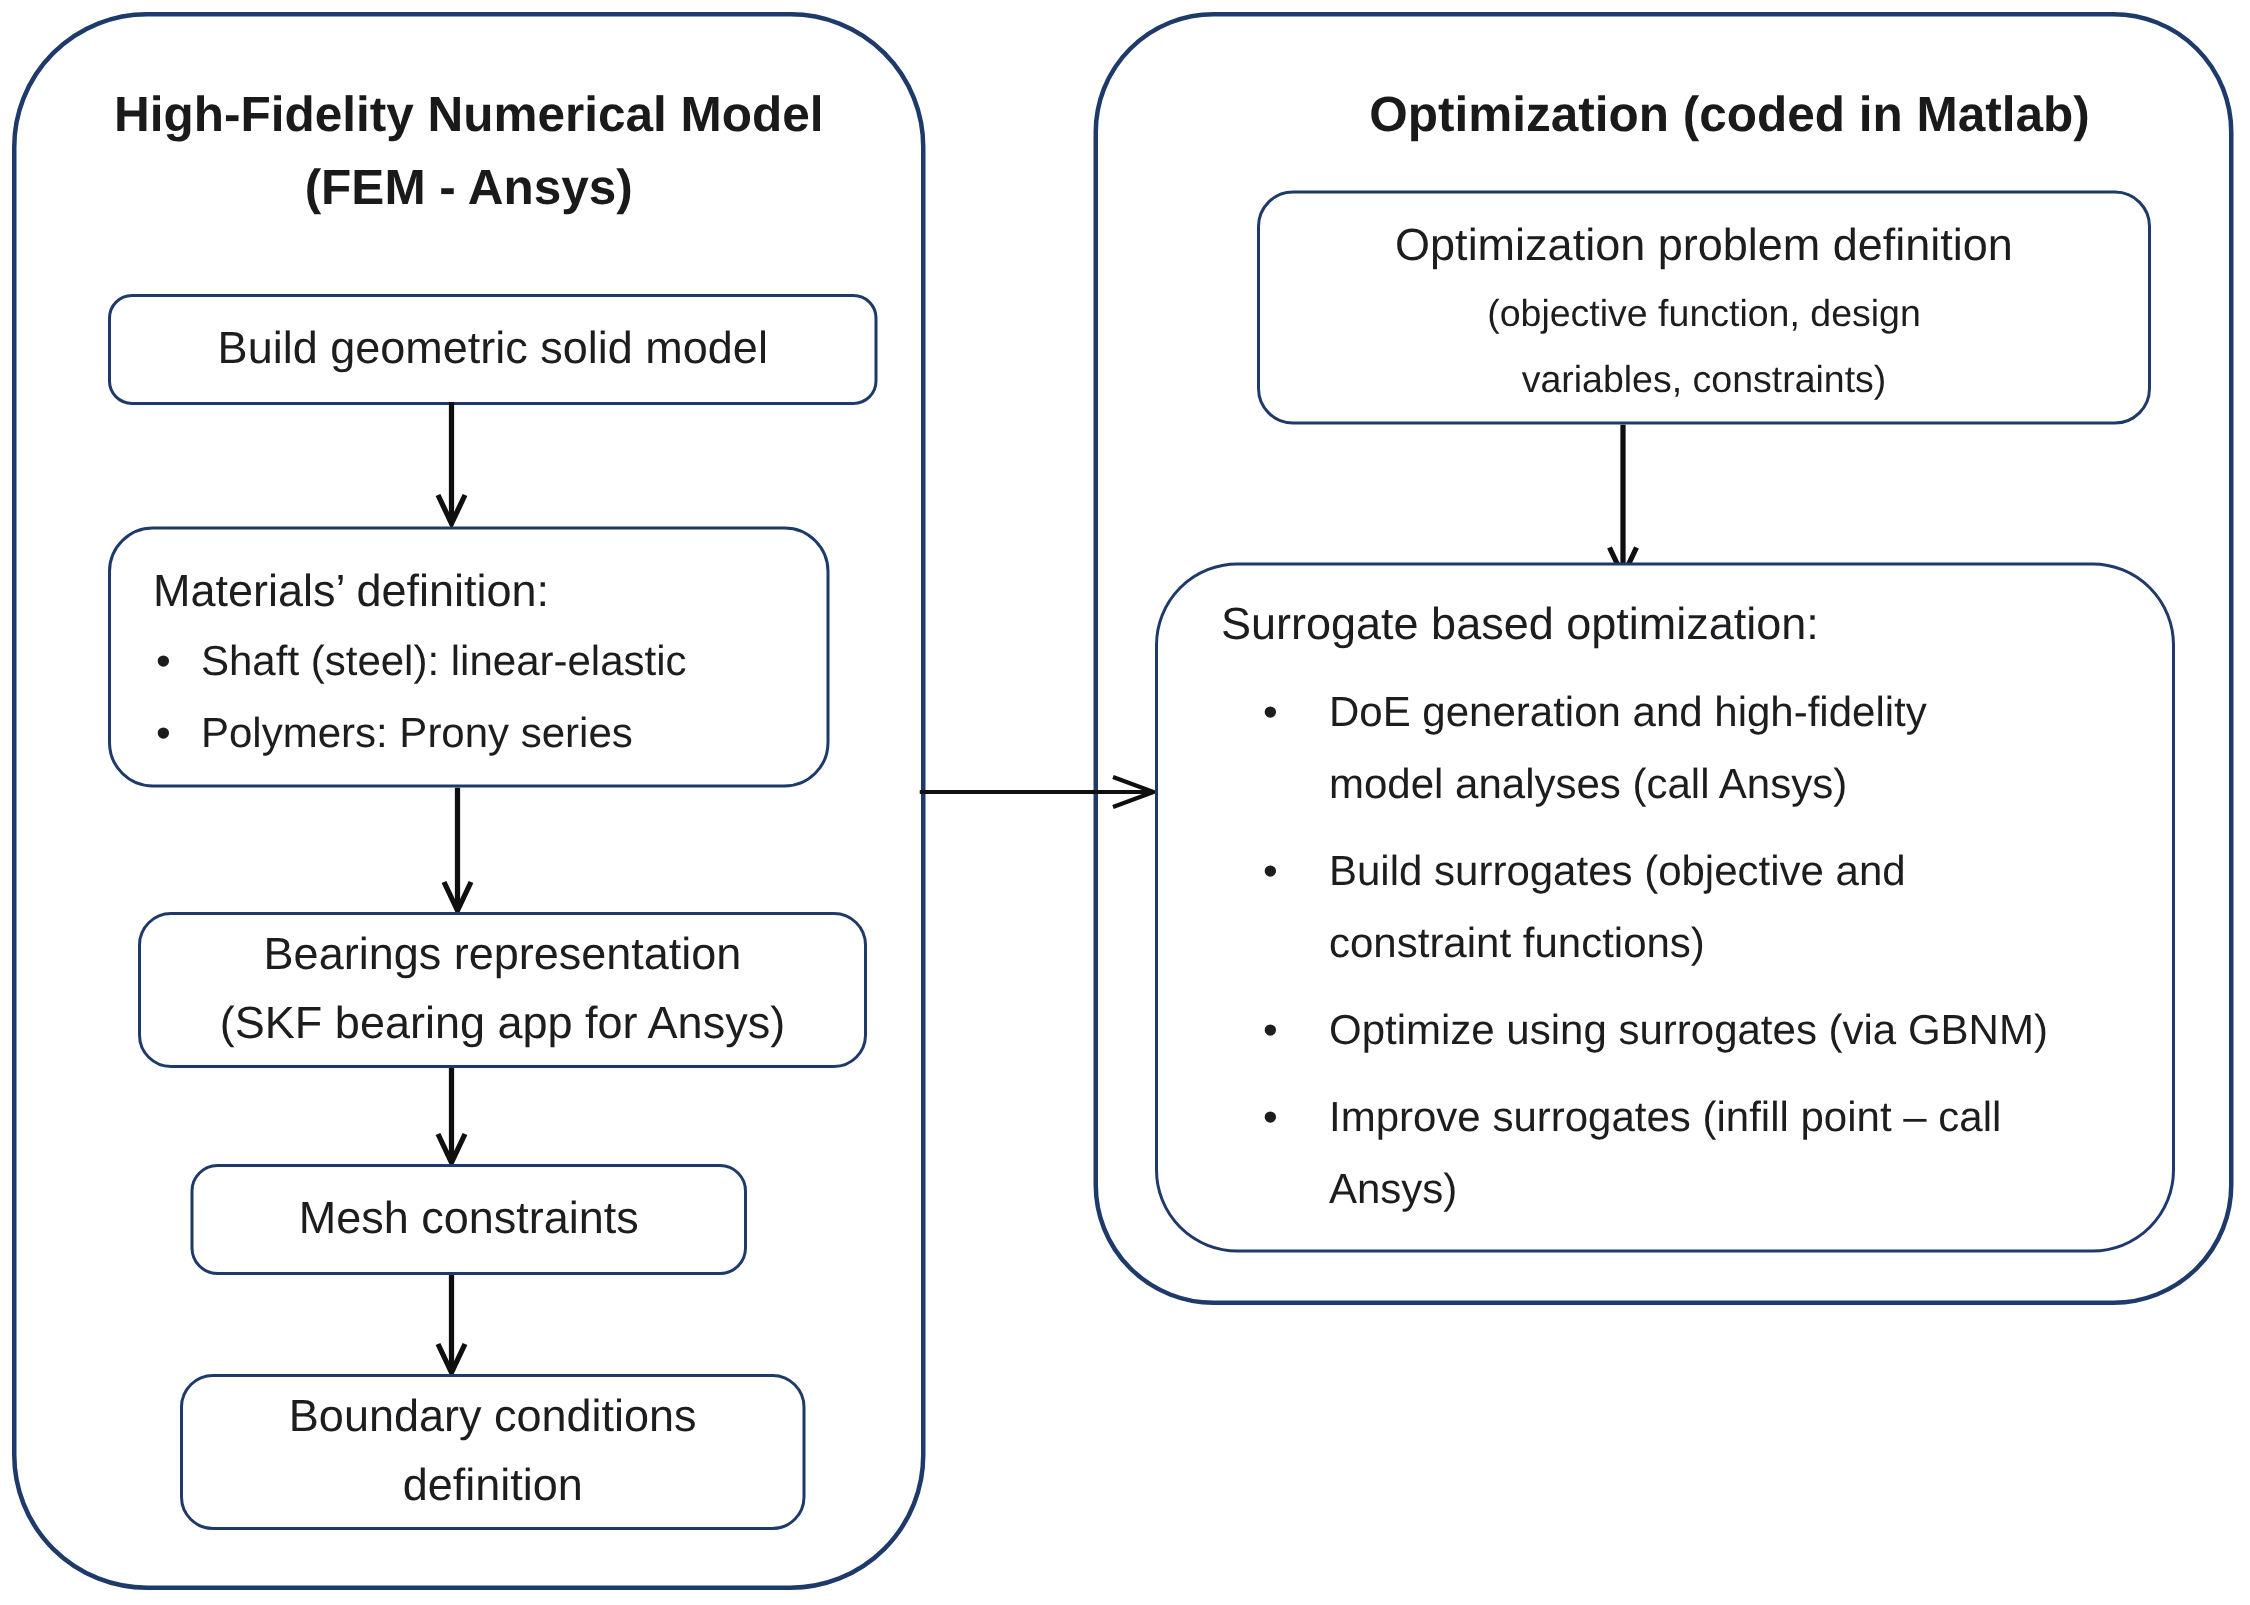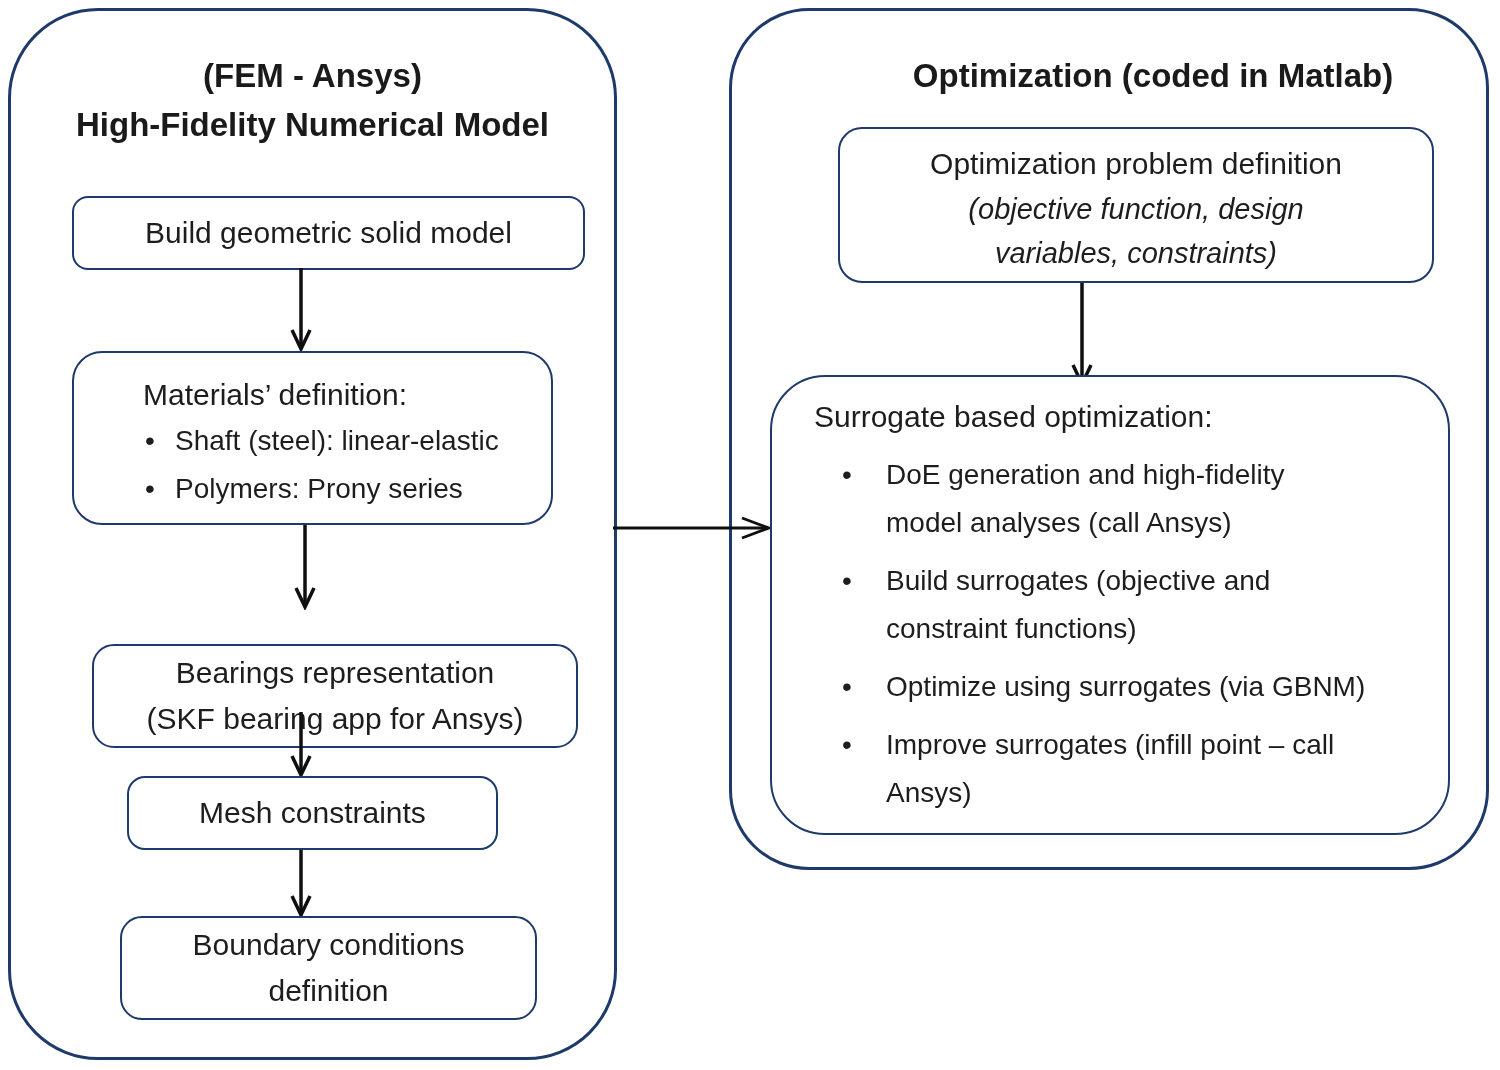--- a/index.html
+++ b/index.html
@@ -56,70 +56,70 @@
   
   .materials-content { padding: 20px 10px 0 28px; }
   .materials-heading { font-size: 30px; line-height: 44px; white-space: nowrap; }
   .bullet-row { display: flex; align-items: flex-start; }
   .materials-content .bullet-row { margin-left: 2px; }
   .materials-content .bullet-row .marker { width: 30px; text-align: left; font-size: 28px; line-height: 48px; }
   .materials-content .bullet-row .btext { font-size: 28px; line-height: 48px; white-space: nowrap; }
   
   .problem-content { padding-top: 12px; text-align: center; }
   .problem-l1 { font-size: 30px; line-height: 46px; white-space: nowrap; }
-  .problem-l2 { font-size: 29px; line-height: 44px; white-space: nowrap; font-style: italic; }
+  .problem-l2 { font-size: 25px; line-height: 44px; white-space: nowrap; }
   
   .surrogate-content { padding: 16px 20px 0 42px; }
   .surrogate-heading { font-size: 30px; line-height: 48px; white-space: nowrap; }
   .surrogate-content .bullet-row { margin-left: 28px; margin-top: 10px; }
   .surrogate-content .bullet-row .marker { width: 44px; font-size: 28px; line-height: 48px; }
   .surrogate-content .bullet-row .btext { font-size: 28px; line-height: 48px; }
   .surrogate-content .bline { white-space: nowrap; }
 </style>
 </head>
 <body>
 
 <div class="canvas">
 
   <div class="container" style="left:8px; top:8px; width:609px; height:1052px;">
     <div class="panel-title" style="top:40px;">
+      <div>High-Fidelity Numerical Model</div>
       <div>(FEM - Ansys)</div>
-      <div>High-Fidelity Numerical Model</div>
     </div>
   </div>
 
   <div class="node centered" style="left:72px; top:196px; width:513px; height:74px; border-radius:16px;">
     <div class="cline">Build geometric solid model</div>
   </div>
 
   <svg class="arrow-svg" style="left:286px; top:268px;" width="30" height="84" viewBox="0 0 30 84">
     <line x1="15" y1="0" x2="15" y2="80" stroke-width="3.5"></line>
     <polyline points="6,62 15,81 24,62" stroke-width="3.5"></polyline>
   </svg>
 
-  <div class="node" style="left:72px; top:351px; width:481px; height:174px; border-radius:30px;padding-left:41px;">
+  <div class="node" style="left:72px; top:351px; width:481px; height:174px; border-radius:30px;">
     <div class="materials-content">
       <div class="materials-heading">Materials’ definition:</div>
       <div class="bullet-row">
         <span class="marker">•</span>
         <span class="btext">Shaft (steel): linear-elastic</span>
       </div>
       <div class="bullet-row">
         <span class="marker">•</span>
         <span class="btext">Polymers: Prony series</span>
       </div>
     </div>
   </div>
 
   <svg class="arrow-svg" style="left:290px; top:525px;" width="30" height="85" viewBox="0 0 30 85">
     <line x1="15" y1="0" x2="15" y2="81" stroke-width="3.5"></line>
     <polyline points="6,63 15,82 24,63" stroke-width="3.5"></polyline>
   </svg>
 
-  <div class="node centered" style="left:92px; top:608px; width:486px; height:104px; border-radius:22px;margin-top:36px;">
+  <div class="node centered" style="left:92px; top:608px; width:486px; height:104px; border-radius:22px;">
     <div class="cline">Bearings representation</div>
     <div class="cline">(SKF bearing app for Ansys)</div>
   </div>
 
   <svg class="arrow-svg" style="left:286px; top:712px;" width="30" height="66" viewBox="0 0 30 66">
     <line x1="15" y1="0" x2="15" y2="62" stroke-width="3.5"></line>
     <polyline points="6,44 15,63 24,44" stroke-width="3.5"></polyline>
   </svg>
 
   <div class="node centered" style="left:127px; top:776px; width:371px; height:74px; border-radius:18px;">

